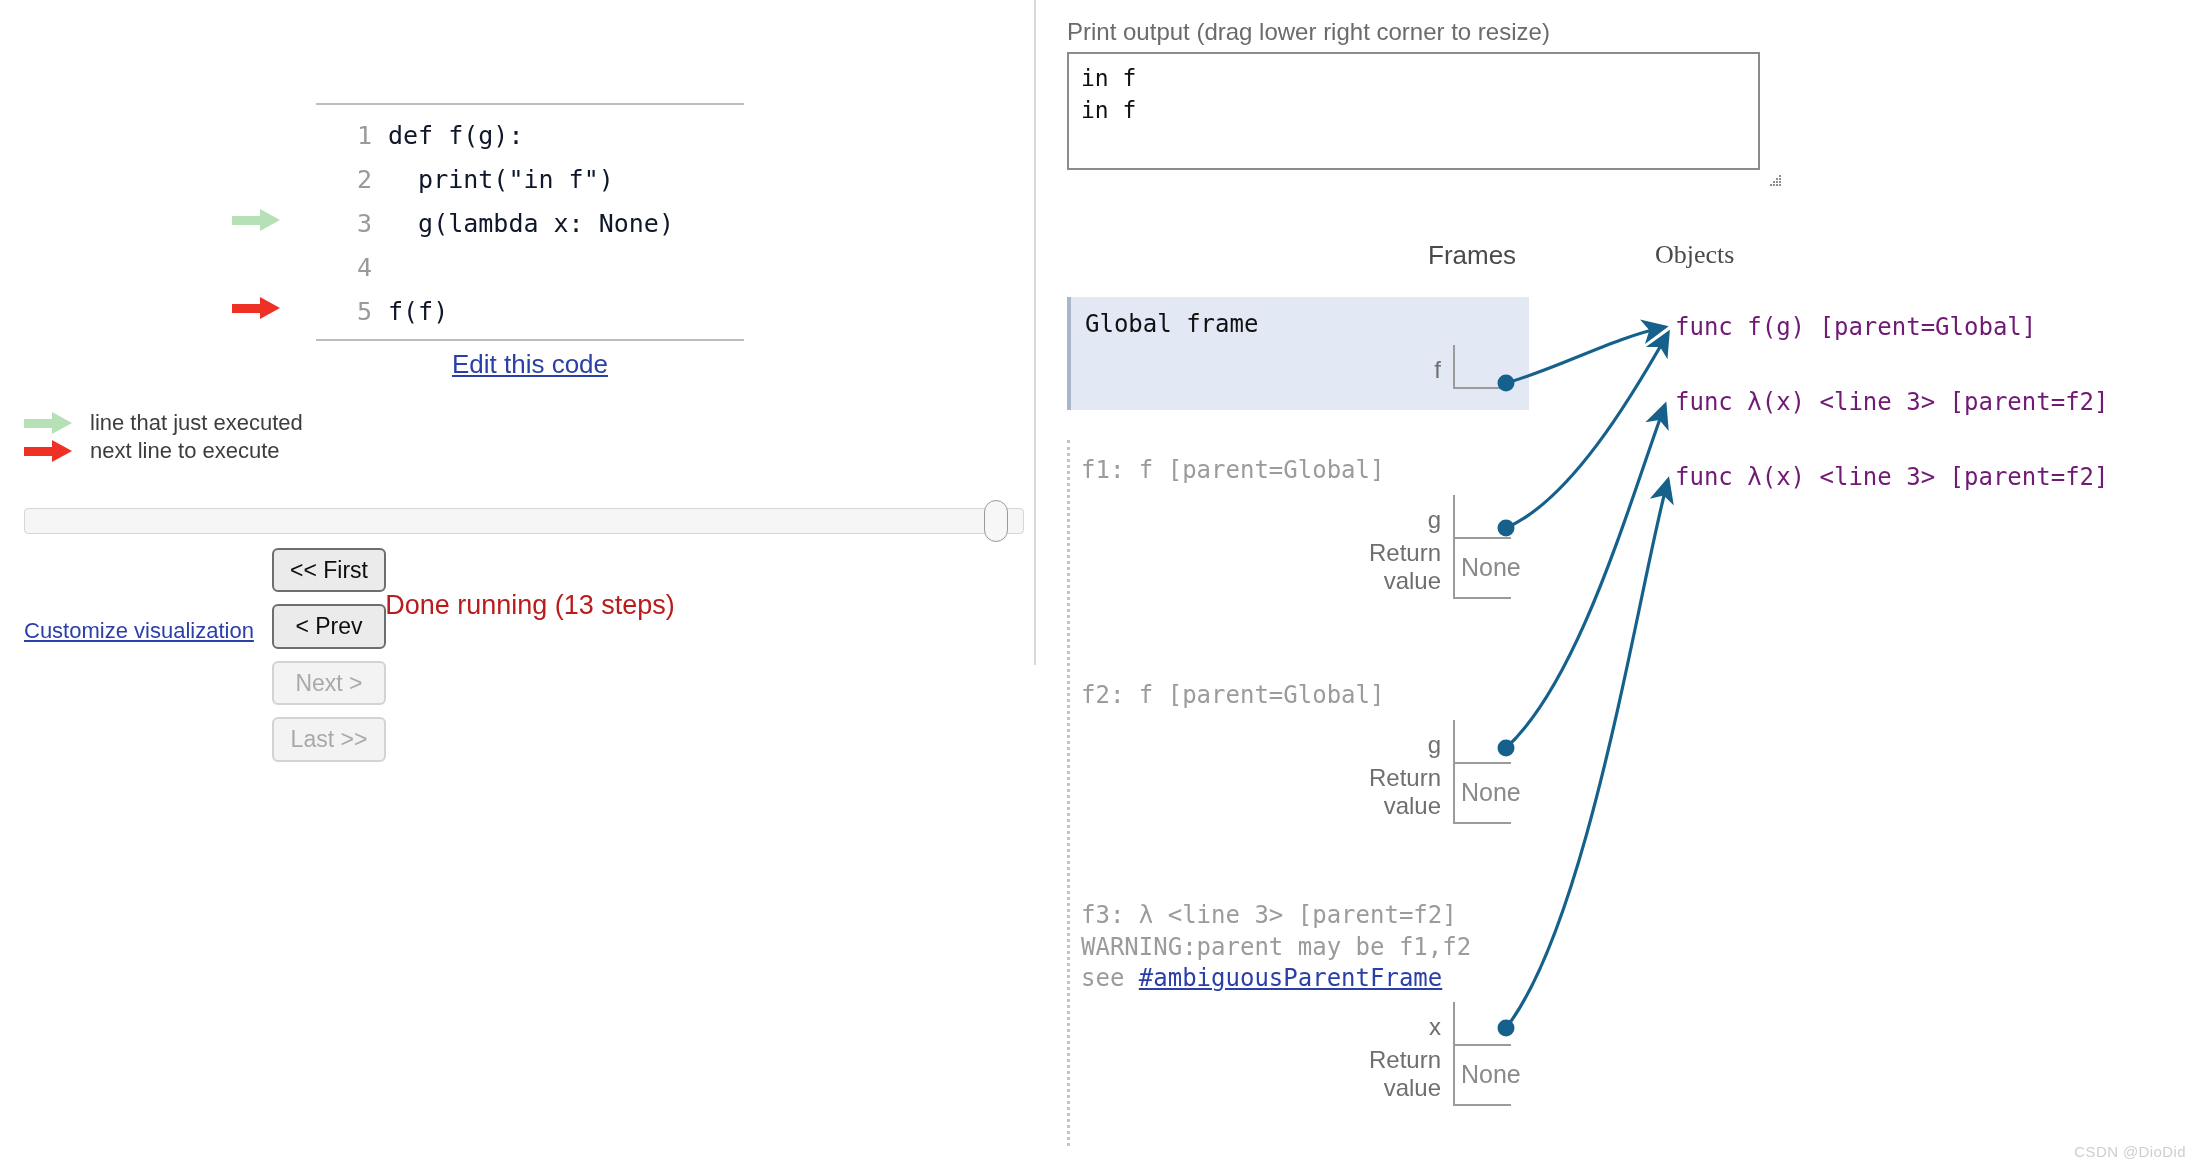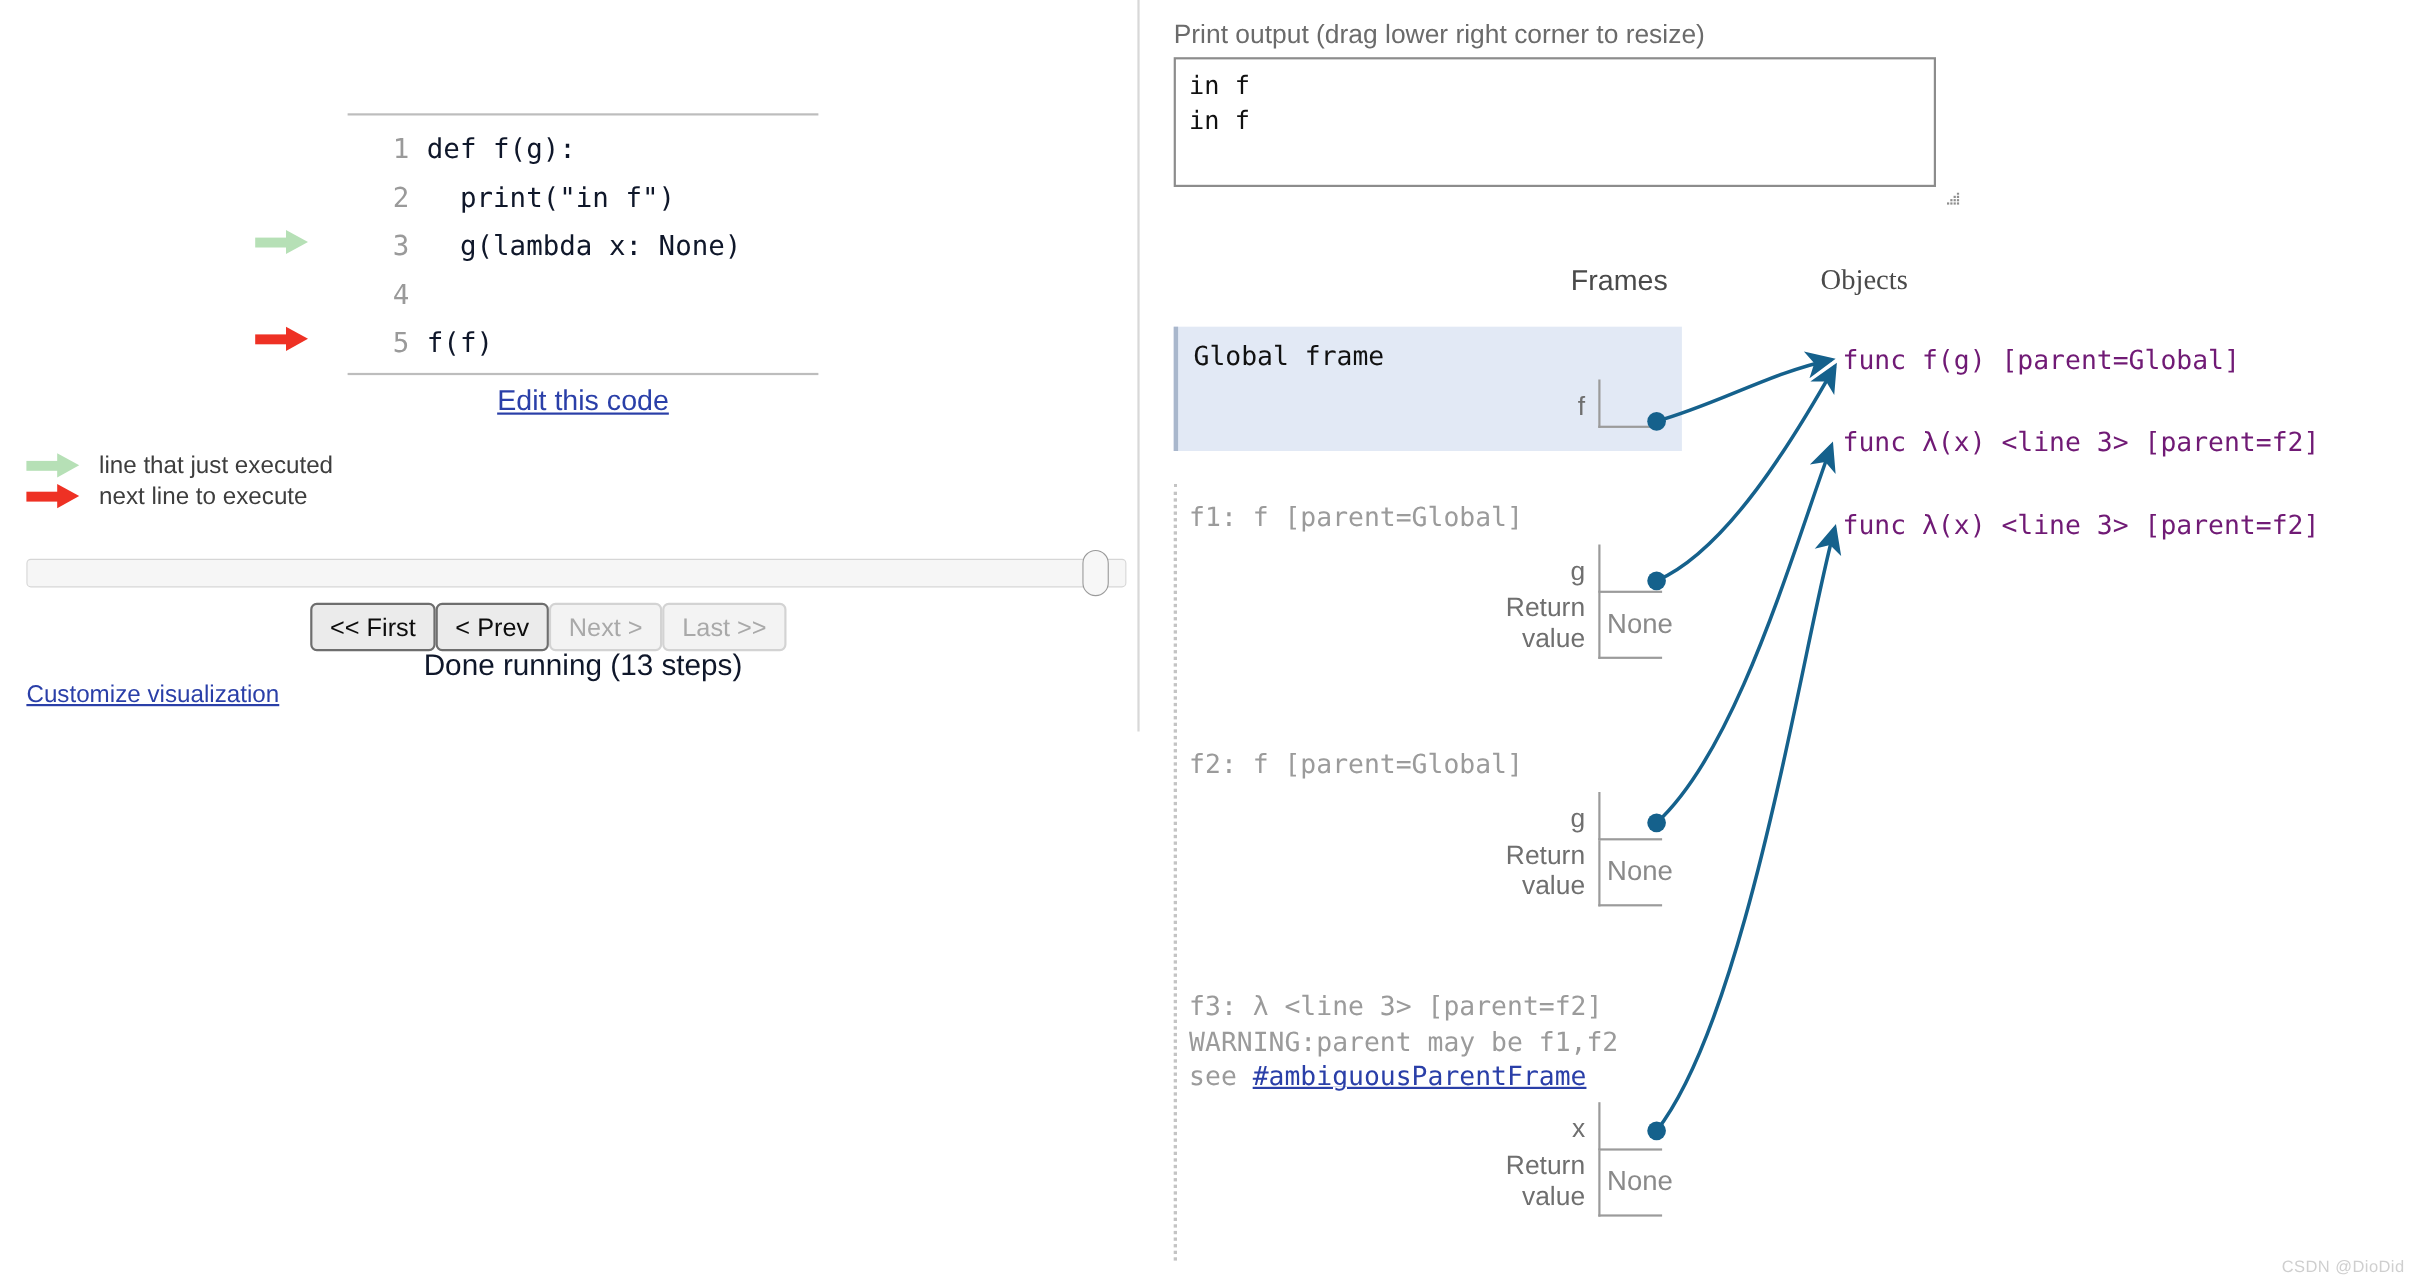--- a/index.html
+++ b/index.html
@@ -157,24 +157,25 @@
     height: 42px;
     background: #f7f7f7;
     border: 1px solid #9a9a9a;
     border-radius: 12px;
     box-sizing: border-box;
     cursor: pointer;
   }
 
   #btn-row {
     position: absolute;
-    left: 282px;
+    left: 272px;
     top: 548px;
     display: flex;
-    gap: 0;
+    gap: 12px;
+    flex-direction: column;
   }
   .nav-btn {
     font-family: "Liberation Sans", sans-serif;
     font-size: 23px;
     padding: 7px 16px;
     border-radius: 6px;
     border: 2px solid #6e6e6e;
     background: #ebebeb;
     color: #0d0d0d;
     cursor: pointer;
@@ -187,21 +188,21 @@
     cursor: default;
   }
 
   #done-status {
     position: absolute;
     left: 316px;
     top: 590px;
     width: 428px;
     text-align: center;
     font-size: 27px;
-    color: #0f172a;
+    color: #b91c1c;
   }
   #customize-link {
     position: absolute;
     left: 24px;
     top: 618px;
     font-size: 22px;
     color: #2a3fa8;
     text-decoration: underline;
     cursor: pointer;
   }

